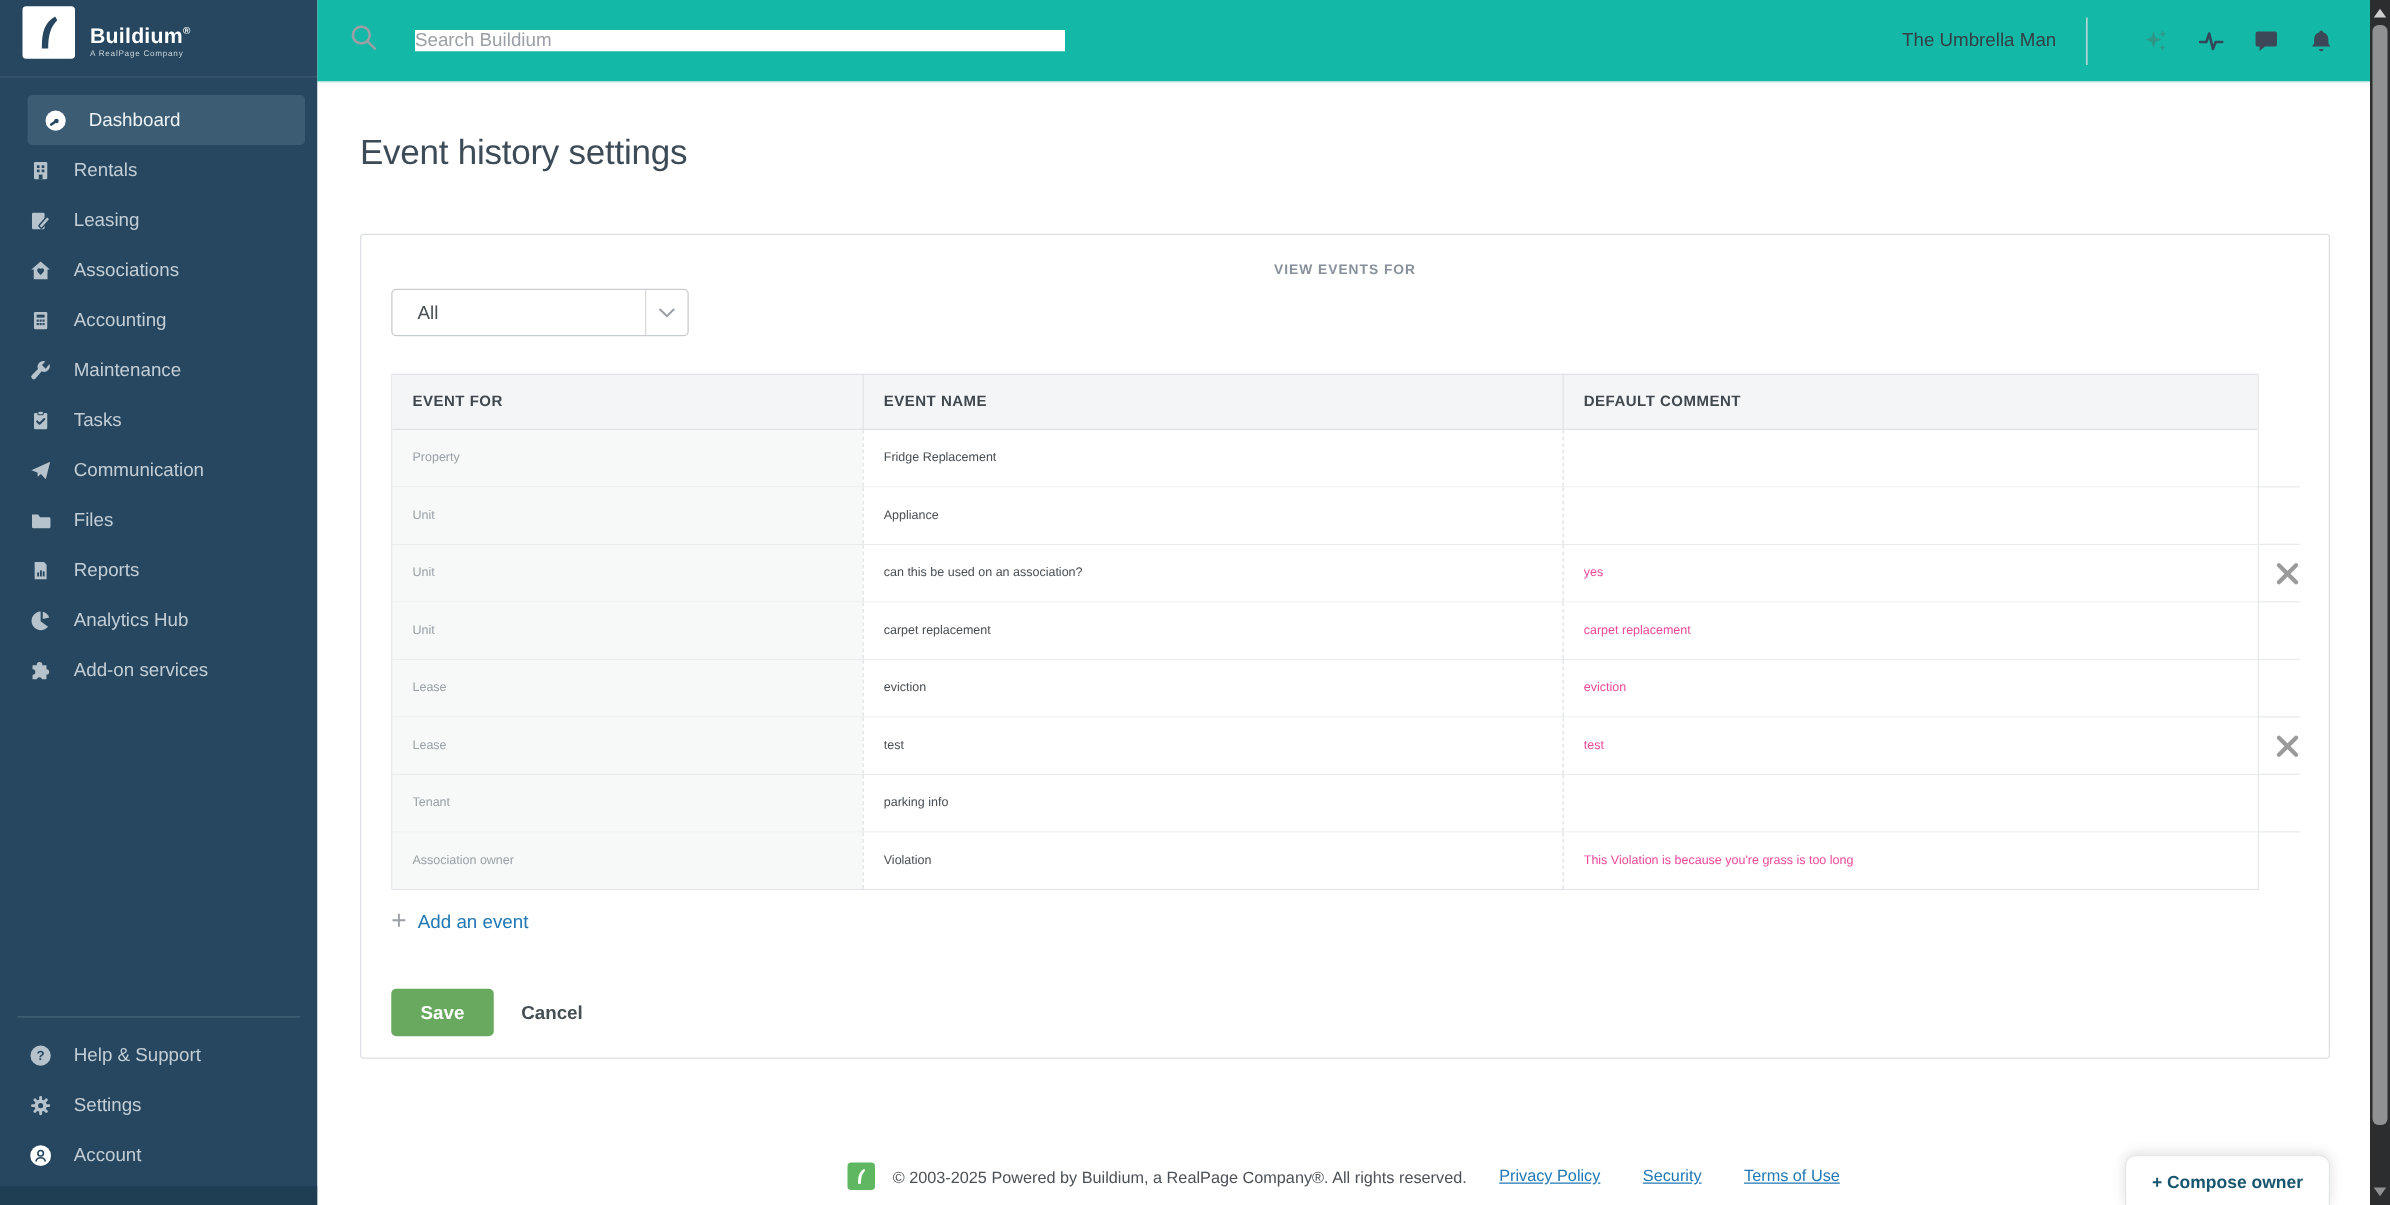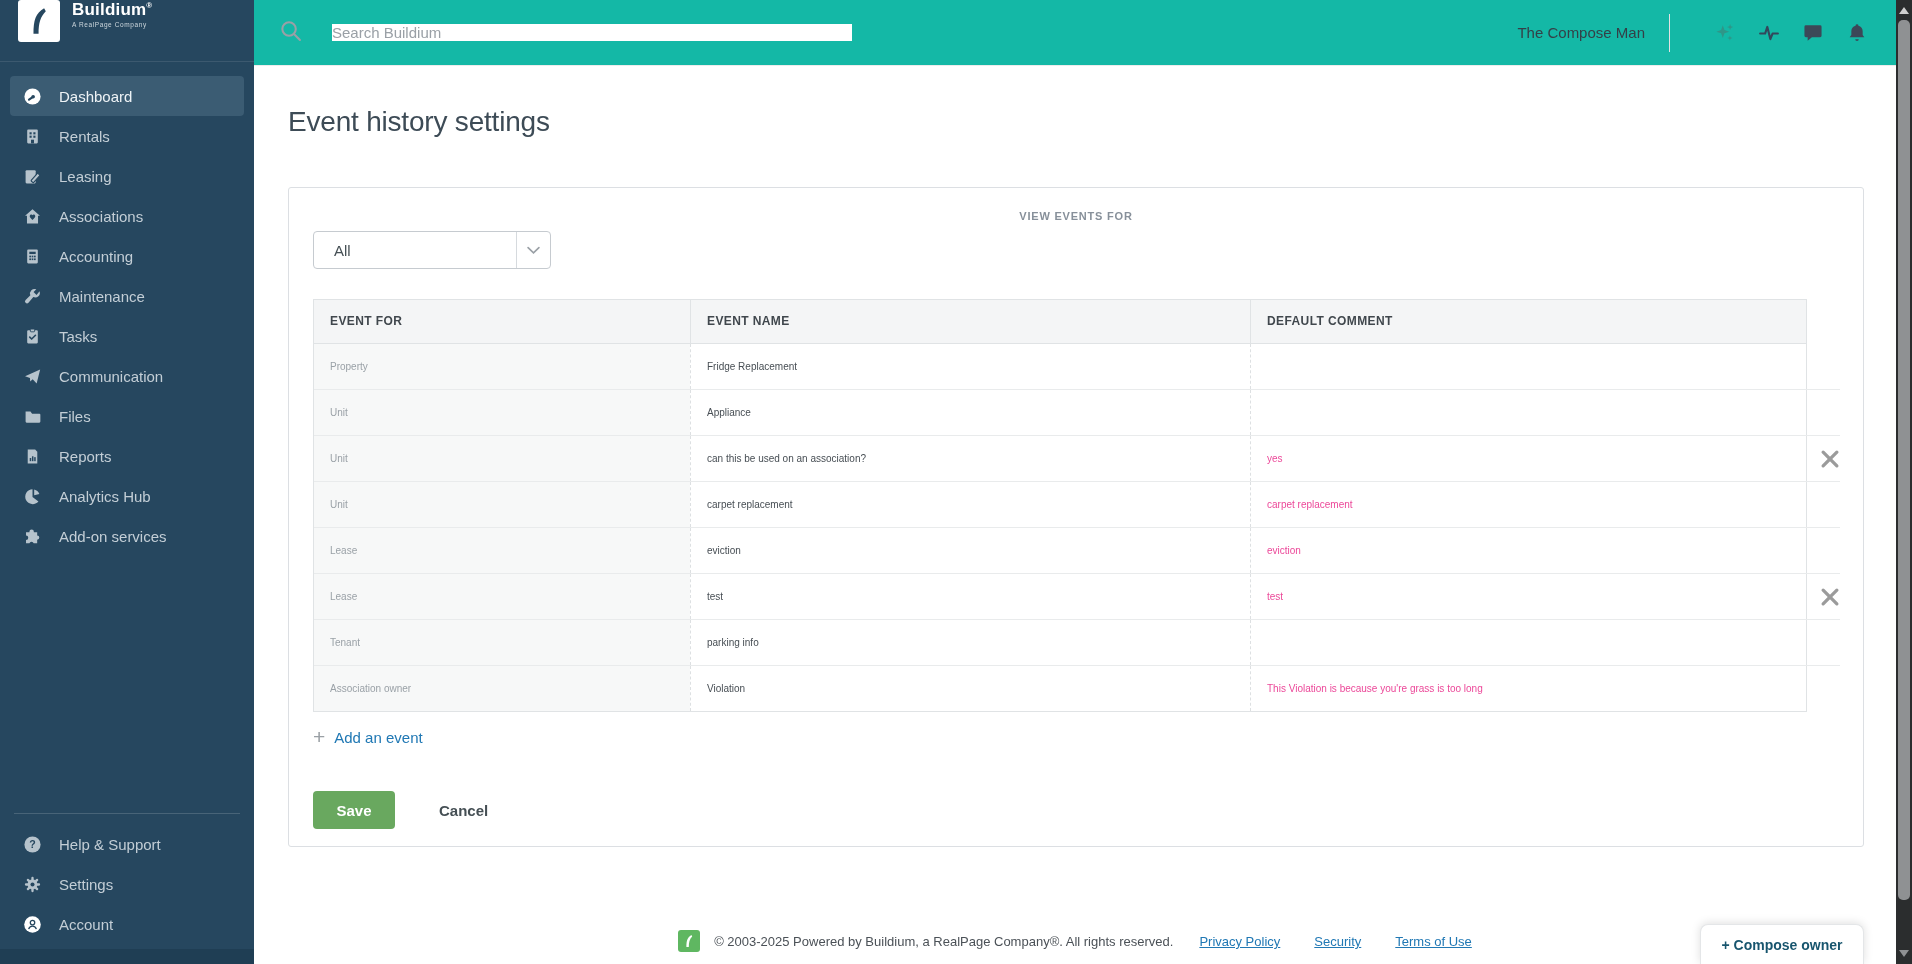--- a/index.html
+++ b/index.html
@@ -5,30 +5,30 @@
   * { margin:0; padding:0; box-sizing:border-box; }
   html,body { width:1912px; height:964px; overflow:hidden; font-family:"Liberation Sans",sans-serif; background:#fff; }
 
   :root{
     --sidebar-bg:#26475f; --sidebar-active:#3b5c73; --accent-green:#69a85f;
     --link-blue:#2078b4; --brand-green:#5fb761; --sparkle-teal:#2f9688;
   }
 
   
   .sidebar{ position:absolute; left:0; top:0; width:254px; height:964px; background:var(--sidebar-bg); }
-  .logo-row{ height:62px; display:flex; align-items:flex-start; padding:0 18px; border-bottom:1px solid rgba(255,255,255,.10); }
+  .logo-row{ height:62px; display:flex; align-items:flex-end; padding:14px 18px; border-bottom:1px solid rgba(255,255,255,.10); }
   .logo-mark{ width:42px; height:42px; background:#fff; border-radius:3px; display:flex; align-items:center; justify-content:center; flex:0 0 auto; }
   .logo-text{ margin-left:12px; color:#fff; }
   .logo-name{ font-size:17px; font-weight:bold; letter-spacing:.2px; }
   .logo-name sup{ font-size:8px; }
   .logo-sub{ font-size:6.5px; color:#cdd7dd; letter-spacing:.6px; margin-top:1px; }
   .nav{ padding:14px 10px 0 10px; }
   .nav-item{ height:40px; display:flex; align-items:center; gap:17px; padding:0 13px; border-radius:4px;
              color:#c3ced6; font-size:15px; cursor:pointer; }
-  .nav-item.active{ background:var(--sidebar-active); color:#eef3f6; }
+  .nav-item.active{ background:var(--sidebar-active); color:#eef3f6;margin-left:12px; }
   .nav-icon{ width:19px; height:19px; display:flex; align-items:center; justify-content:center; color:#b6c3cc; }
   .nav-icon svg{ width:17px; height:17px; }
   .sidebar-bottom{ position:absolute; left:0; right:0; bottom:20px; padding:0 10px; }
   .sidebar-divider{ border-top:1px solid rgba(255,255,255,.16); margin:0 4px 10px 4px; }
   .sidebar-strip{ position:absolute; left:0; right:0; bottom:0; height:15px; background:#1f3e54; }
 
   
   .topbar{ position:absolute; left:254px; top:0; width:1642px; height:66px; background:#14b8a6;
            border-bottom:1px solid #ececec; display:flex; align-items:center; }
   .search-wrap{ display:flex; align-items:center; padding-left:26px; flex:1 1 auto; }
@@ -77,21 +77,21 @@
   .row-delete{ position:absolute; left:1506px; top:50%; transform:translateY(-50%); width:20px; height:20px;
                display:flex; align-items:center; justify-content:center; cursor:pointer; }
 
   .add-event{ margin-top:13px; display:flex; align-items:center; height:24px; cursor:pointer; width:fit-content; }
   .add-plus{ font-size:21px; color:#9aa0a5; font-weight:400; line-height:20px; }
   .add-link{ margin-left:9px; font-size:15px; color:var(--link-blue); }
 
   .actions{ margin-top:42px; display:flex; align-items:center; }
   .btn-save{ width:82px; height:38px; background:var(--accent-green); border:none; border-radius:4px;
              color:#fff; font-size:15px; font-weight:bold; cursor:pointer; font-family:"Liberation Sans",sans-serif; }
-  .btn-cancel{ margin-left:44px; font-size:15px; font-weight:bold; color:#454f54; cursor:pointer; }
+  .btn-cancel{ margin-left:22px; font-size:15px; font-weight:bold; color:#454f54; cursor:pointer; }
 
   .page-footer{ position:absolute; left:0; right:0; bottom:12px; display:flex; align-items:center; justify-content:center; }
   .footer-logo{ width:22px; height:22px; border-radius:3px; background:var(--brand-green);
                 display:flex; align-items:center; justify-content:center; margin-right:14px; }
   .footer-copy{ font-size:13px; color:#4b5157; }
   .footer-link{ font-size:13px; color:var(--link-blue); text-decoration:underline; margin-left:34px; cursor:pointer; }
   .footer-link:first-of-type{ margin-left:26px; }
 
   .compose{ position:absolute; right:32px; bottom:0; width:164px; height:40px; background:#fff;
             border:1px solid #e4e6e8; border-bottom:none; border-radius:8px 8px 0 0;
@@ -295,21 +295,21 @@
   <div class="search-wrap">
     <span>
       <svg viewBox="0 0 17 17">
           <circle cx="7" cy="7" r="5.2" fill="none" stroke="#9aa0a6" stroke-width="1.6"></circle>
           <line x1="11" y1="11" x2="15.4" y2="15.4" stroke="#9aa0a6" stroke-width="1.6" stroke-linecap="round"></line>
         </svg>
     </span>
     <input class="search-input" placeholder="Search Buildium" style="">
   </div>
   <div class="topbar-right">
-    <span class="user-name">The Compose Man</span>
+    <span class="user-name">The Umbrella Man</span>
     <span class="topbar-sep"></span>
     <span class="tb-icon">
       <svg viewBox="0 0 18 18">
           <path d="M7 2 l1.5 4.3 4.3 1.5 -4.3 1.5 -1.5 4.3 -1.5 -4.3 -4.3 -1.5 4.3 -1.5z" fill="#2f9688"></path>
           <path d="M13.6 1 l.7 2 2 .7 -2 .7 -.7 2 -.7 -2 -2 -.7 2 -.7z" fill="#2f9688"></path>
           <path d="M13.4 11.2 l.6 1.7 1.7.6 -1.7.6 -.6 1.7 -.6 -1.7 -1.7 -.6 1.7 -.6z" fill="#2f9688"></path>
         </svg>
     </span>
     <span class="tb-icon">
       <svg viewBox="0 0 18 18">

